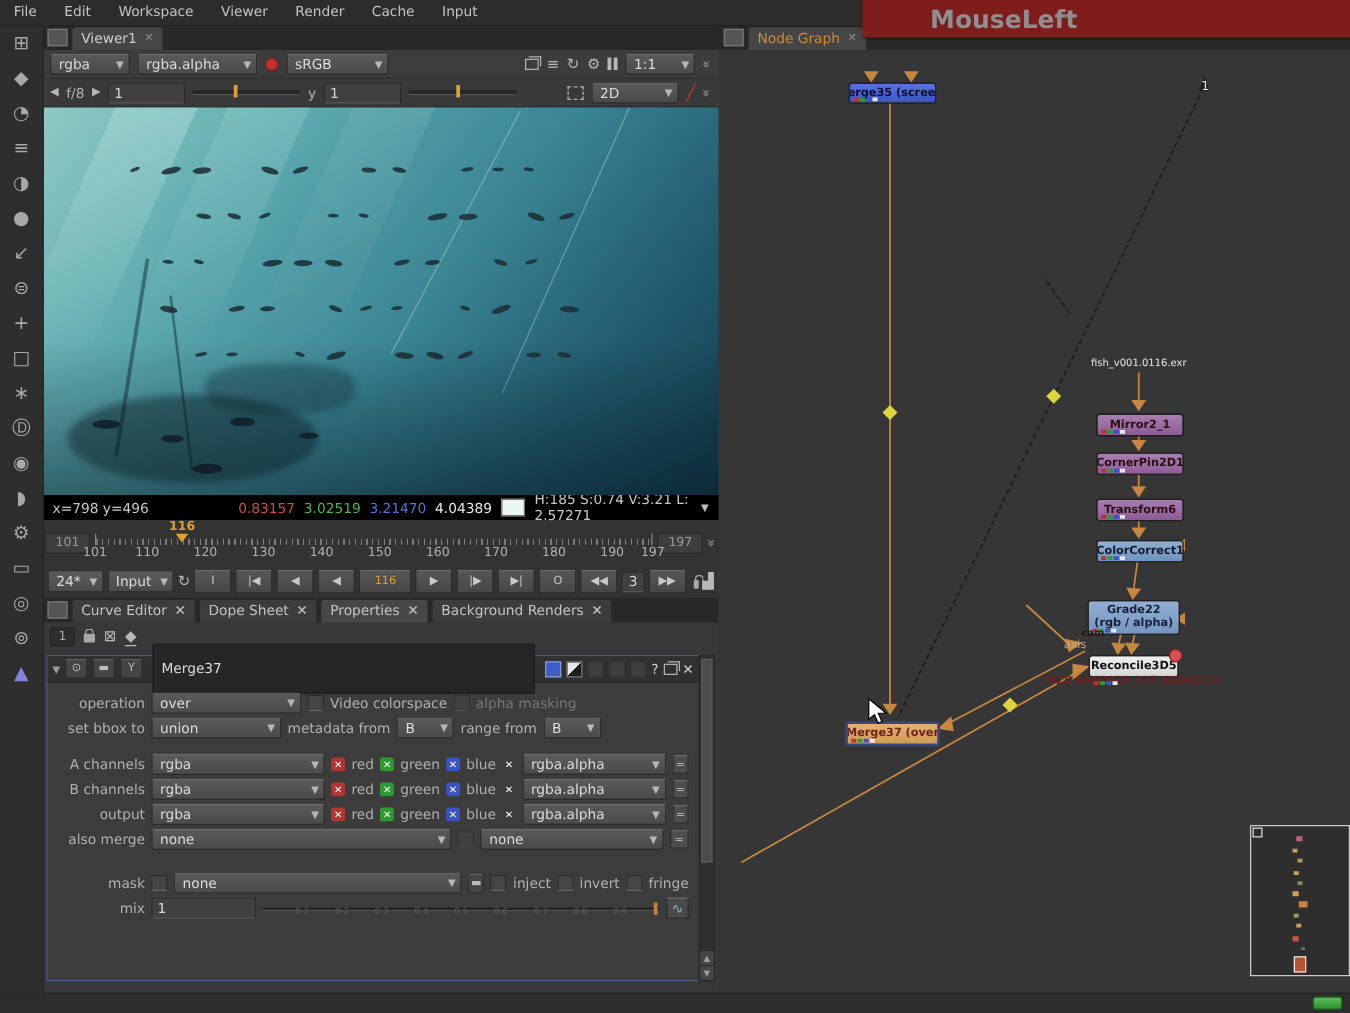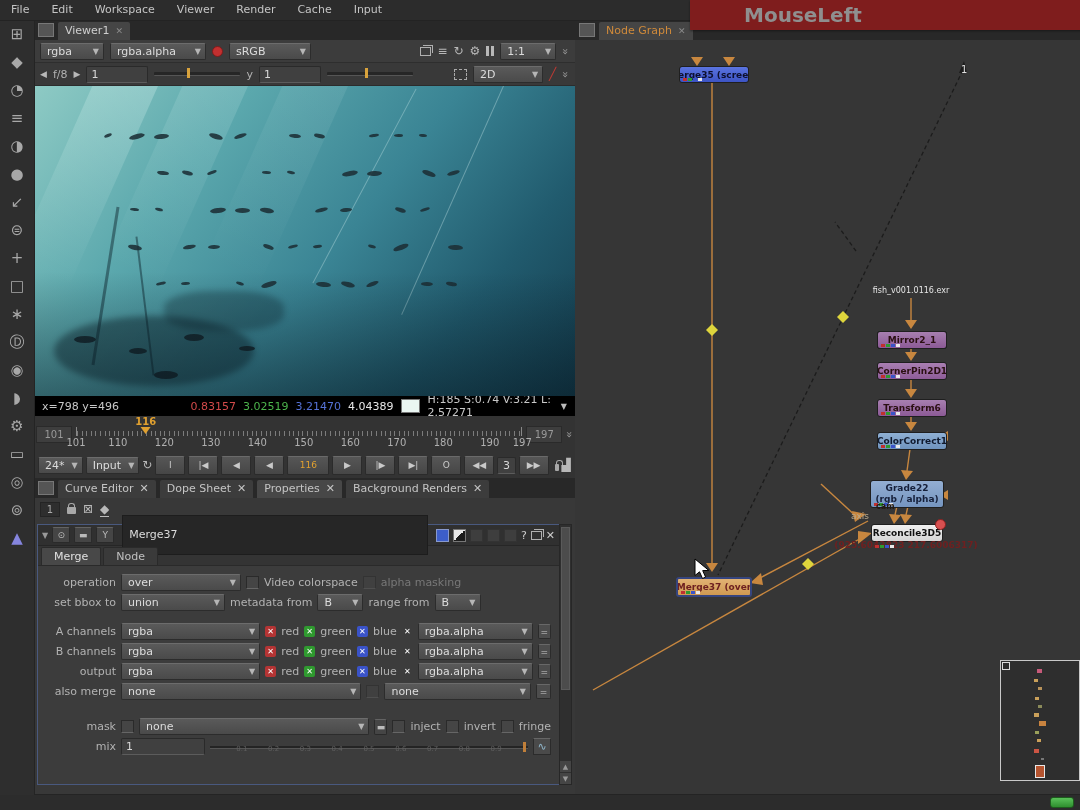--- a/index.html
+++ b/index.html
@@ -410,24 +410,20 @@
       <span id="nodename">Merge37</span>
       <span class="sq-blue"></span>
       <span class="sq-bw"></span>
       <span class="sq-dim"></span>
       <span class="sq-dim"></span>
       <span class="sq-dim"></span>
       <span style="color:#ccc">?</span>
       <span class="dbl-sq"></span>
       <span style="color:#ccc">✕</span>
     </div>
-    <div id="proptabs">
-      <span class="prop-tab active">Merge</span>
-      <span class="prop-tab">Node</span>
-    </div>
     <div id="propbody">
       <div class="prow">
         <span class="rlabel">operation</span>
         <span class="dd" style="width:108px">
           <span>over</span>
             <span class="caret">▼</span>
           </span>
         <span class="cb"></span>
         <span class="lbl">Video colorspace</span>
         <span class="cb dim"></span>
@@ -677,21 +673,21 @@
                 background:linear-gradient(#93aed2,#7595c0);color:#16203a">
       <span>Grade22</span>
       <span>(rgb / alpha)</span>
       <span class="chanstrip">
           <i class="c-r"></i>
           <i class="c-g"></i>
           <i class="c-b"></i>
           <i class="c-w"></i>
         </span>
     </div>
-    <div style="position:absolute;left:301px;top:462px;font-size:8px;color:#241a10;font-weight:bold">cam</div>
+    <div style="position:absolute;left:290px;top:462px;font-size:8px;color:#241a10;font-weight:bold">cam</div>
     <div class="ng-label" style="left:276px;top:471px">axis</div>
 
     <div class="node" style="left:296px;top:484px;width:70px;height:16px;background:linear-gradient(#f0f0f0,#d6d6d6);color:#111">
       <span>Reconcile3D5</span>
     </div>
     <div style="position:absolute;left:360px;top:479px;width:9px;height:9px;border-radius:50%;
                 background:#d85050;border:1px solid #8a2020"></div>
     <div style="position:absolute;left:251px;top:500px;width:160px;text-align:center;font-size:9px;font-weight:bold;color:#6e2020">(925.6043823 217.6006317)</div>
     <span class="chanstrip" style="left:300px;bottom:auto;top:505px">
         <i class="c-r"></i>

